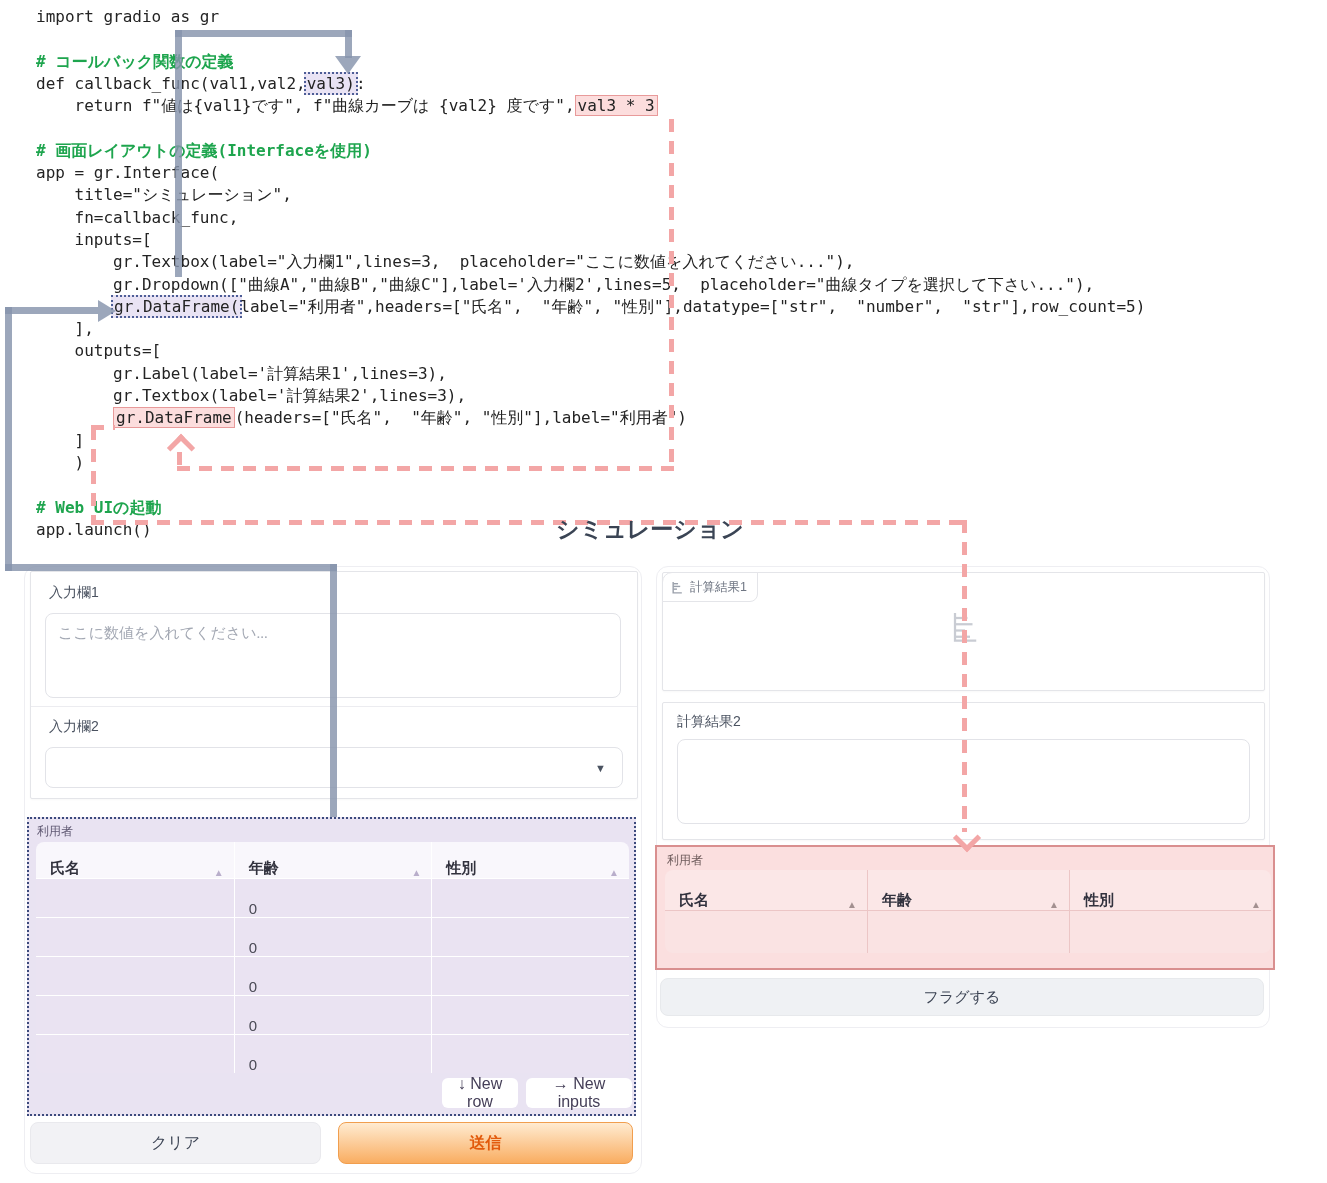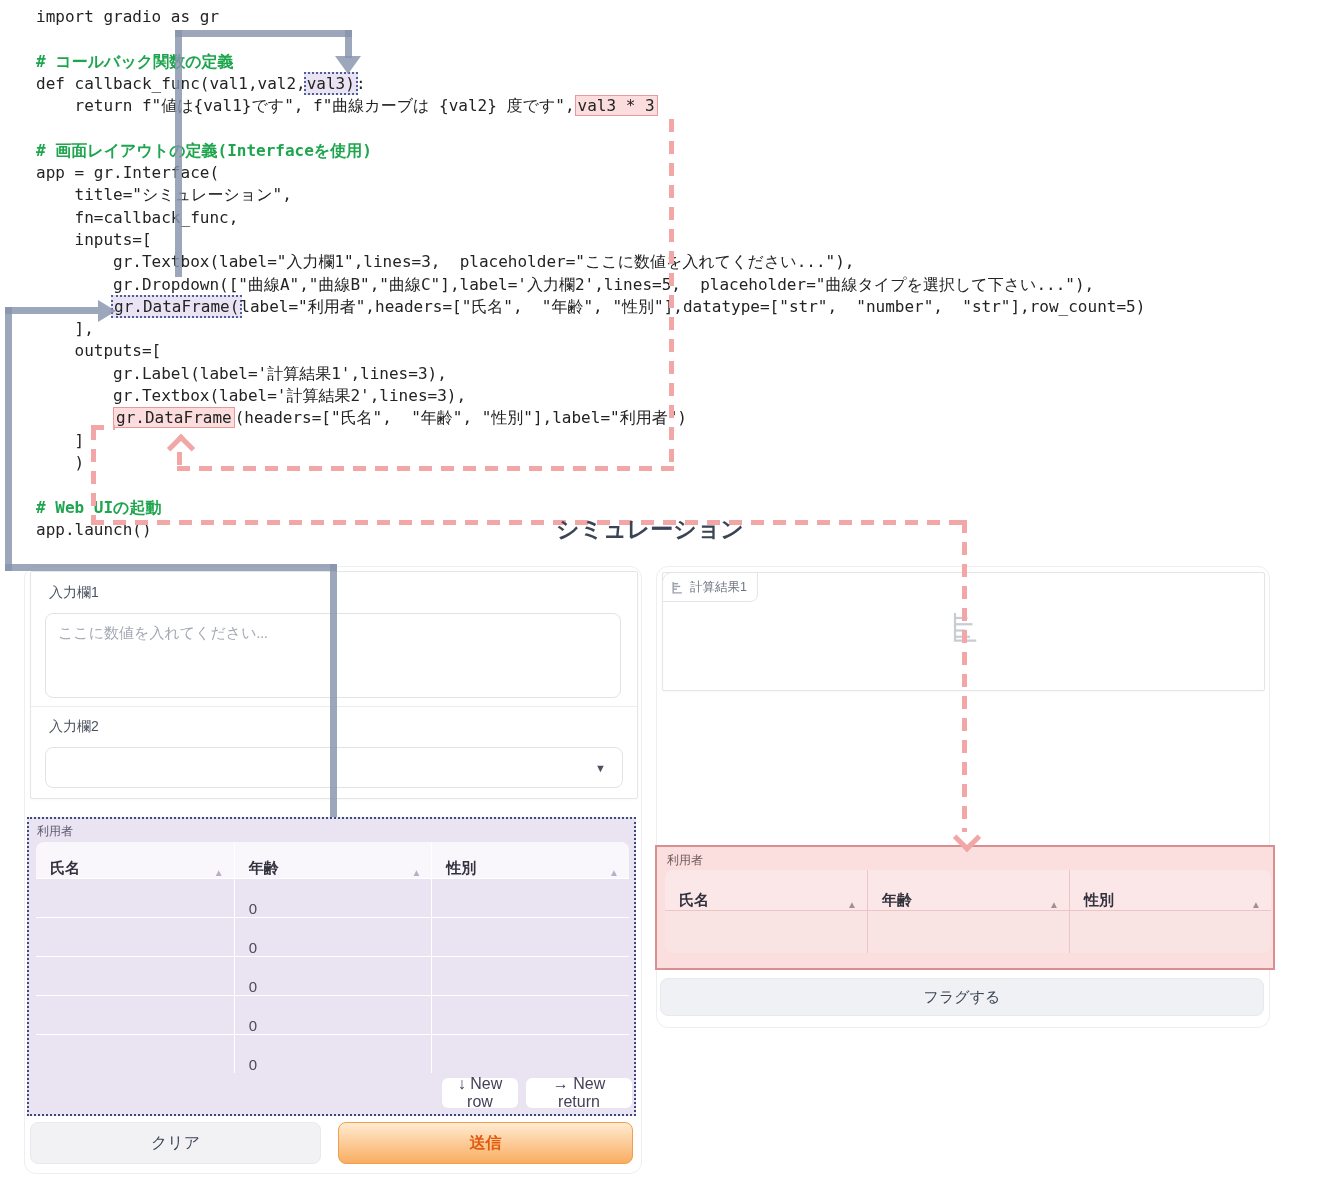--- a/index.html
+++ b/index.html
@@ -168,21 +168,21 @@
             <div class="df-cell"></div>
           </div>
           <div class="df-row">
             <div class="df-cell"></div>
             <div class="df-cell">0</div>
             <div class="df-cell"></div>
           </div>
         </div>
       </div>
     <button class="mini-btn" style="left:413px;top:259px;width:76px;">↓ New row</button>
-    <button class="mini-btn" style="left:497px;top:259px;width:106px;">→ New return</button>
+    <button class="mini-btn" style="left:497px;top:259px;width:106px;">→ New inputs</button>
   </div>
 
   <button class="big-btn btn-submit">送信</button>
   <button class="big-btn btn-clear">クリア</button>
 
   <div class="col-frame" style="left:656px;top:566px;width:612px;height:460px;"></div>
 
   <div class="card" style="left:662px;top:572px;width:601px;height:117px;">
     <div class="out-tab">
       <svg width="13" height="13" viewBox="0 0 24 24">
@@ -199,20 +199,24 @@
       <g fill="none" stroke="#c9ccd3" stroke-width="1.8">
         <path d="M4 3 v22 h17"></path>
           <path d="M4 7 h10"></path>
           <path d="M4 12 h14"></path>
           <path d="M4 17 h8"></path>
           <path d="M4 22 h12"></path>
       </g>
     </svg>
   </div>
 
+  <div class="card" style="left:662px;top:702px;width:601px;height:136px;">
+    <div class="field-label" style="left:14px;top:10px;">計算結果2</div>
+    <textarea class="tbox" style="left: 14px; top: 36px; width: 573px; height: 85px;"></textarea>
+  </div>
 
   <div class="df-region-pink">
     <div class="df-label" style="left:10px;top:5px;color:#6d5a5a;">利用者</div>
     <div class="df-table k-table" id="df-output-table" style="left:8px;top:23px;width:606px;">
         <div class="df-row df-head">
           <div class="df-cell">
             <span>氏名</span>
             <span class="sort-tri">▲</span>
           </div>
           <div class="df-cell">

